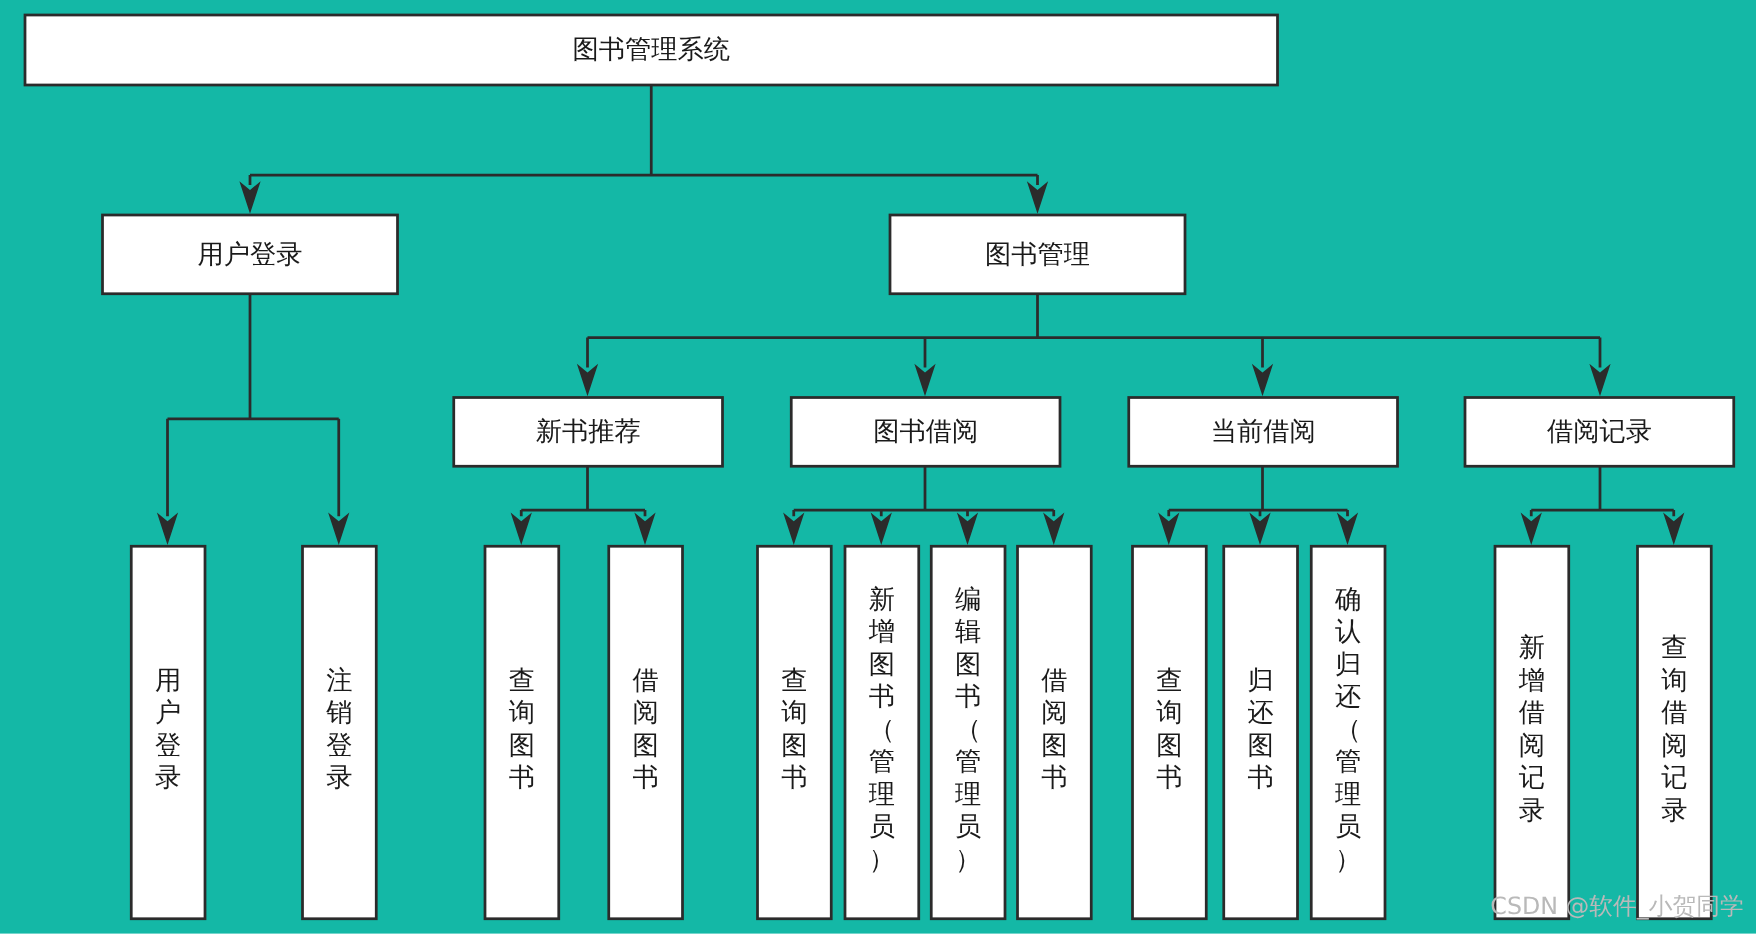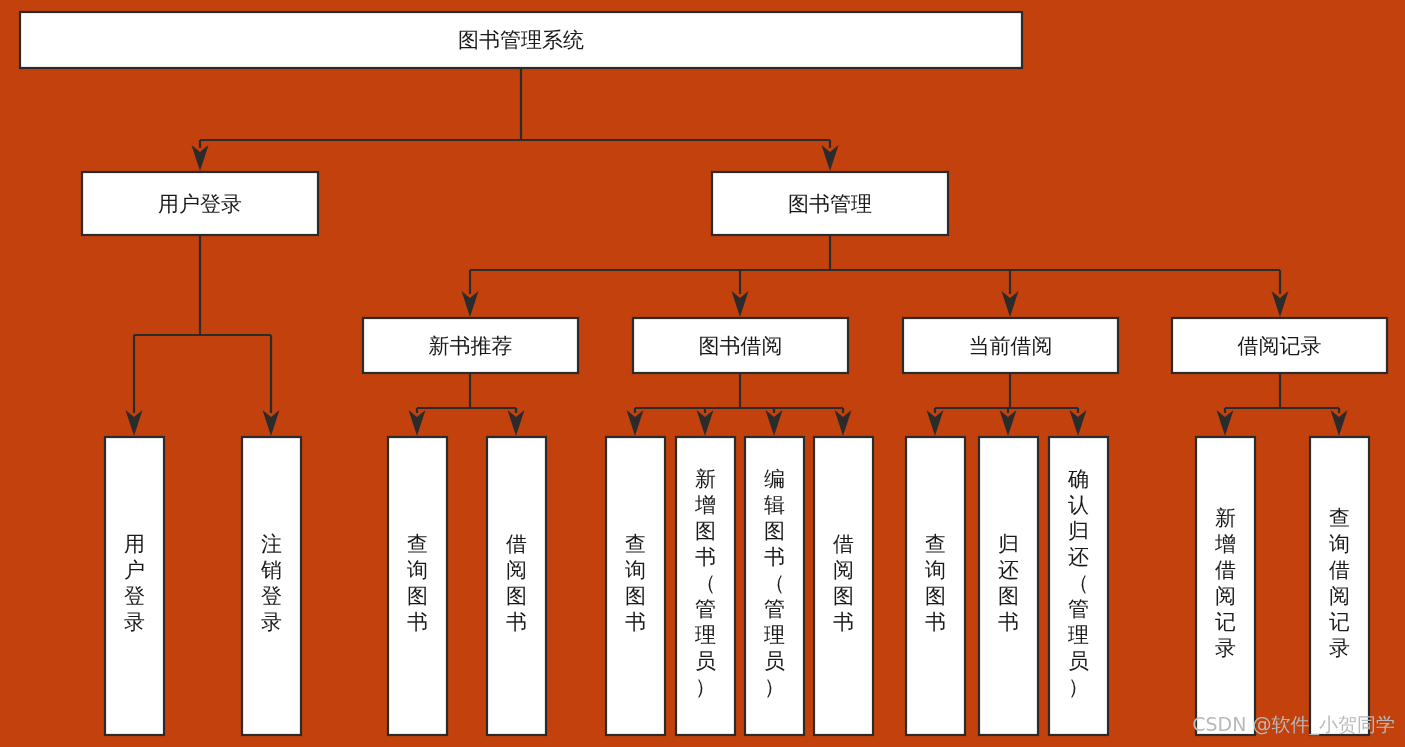--- a/index.html
+++ b/index.html
@@ -8,21 +8,21 @@
     padding: 0;
     background: #ffffff;
   }
   body {
     font-family: "Liberation Sans", "DejaVu Sans", sans-serif;
   }
   #diagram-root {
     position: relative;
     width: 1405px;
     height: 747px;
-    background: #c2410c;
+    background: #14b8a6;
     overflow: hidden;
   }
   svg.diagram-canvas {
     position: absolute;
     left: 0;
     top: 0;
     width: 1405px;
     height: 747px;
     display: block;
   }

